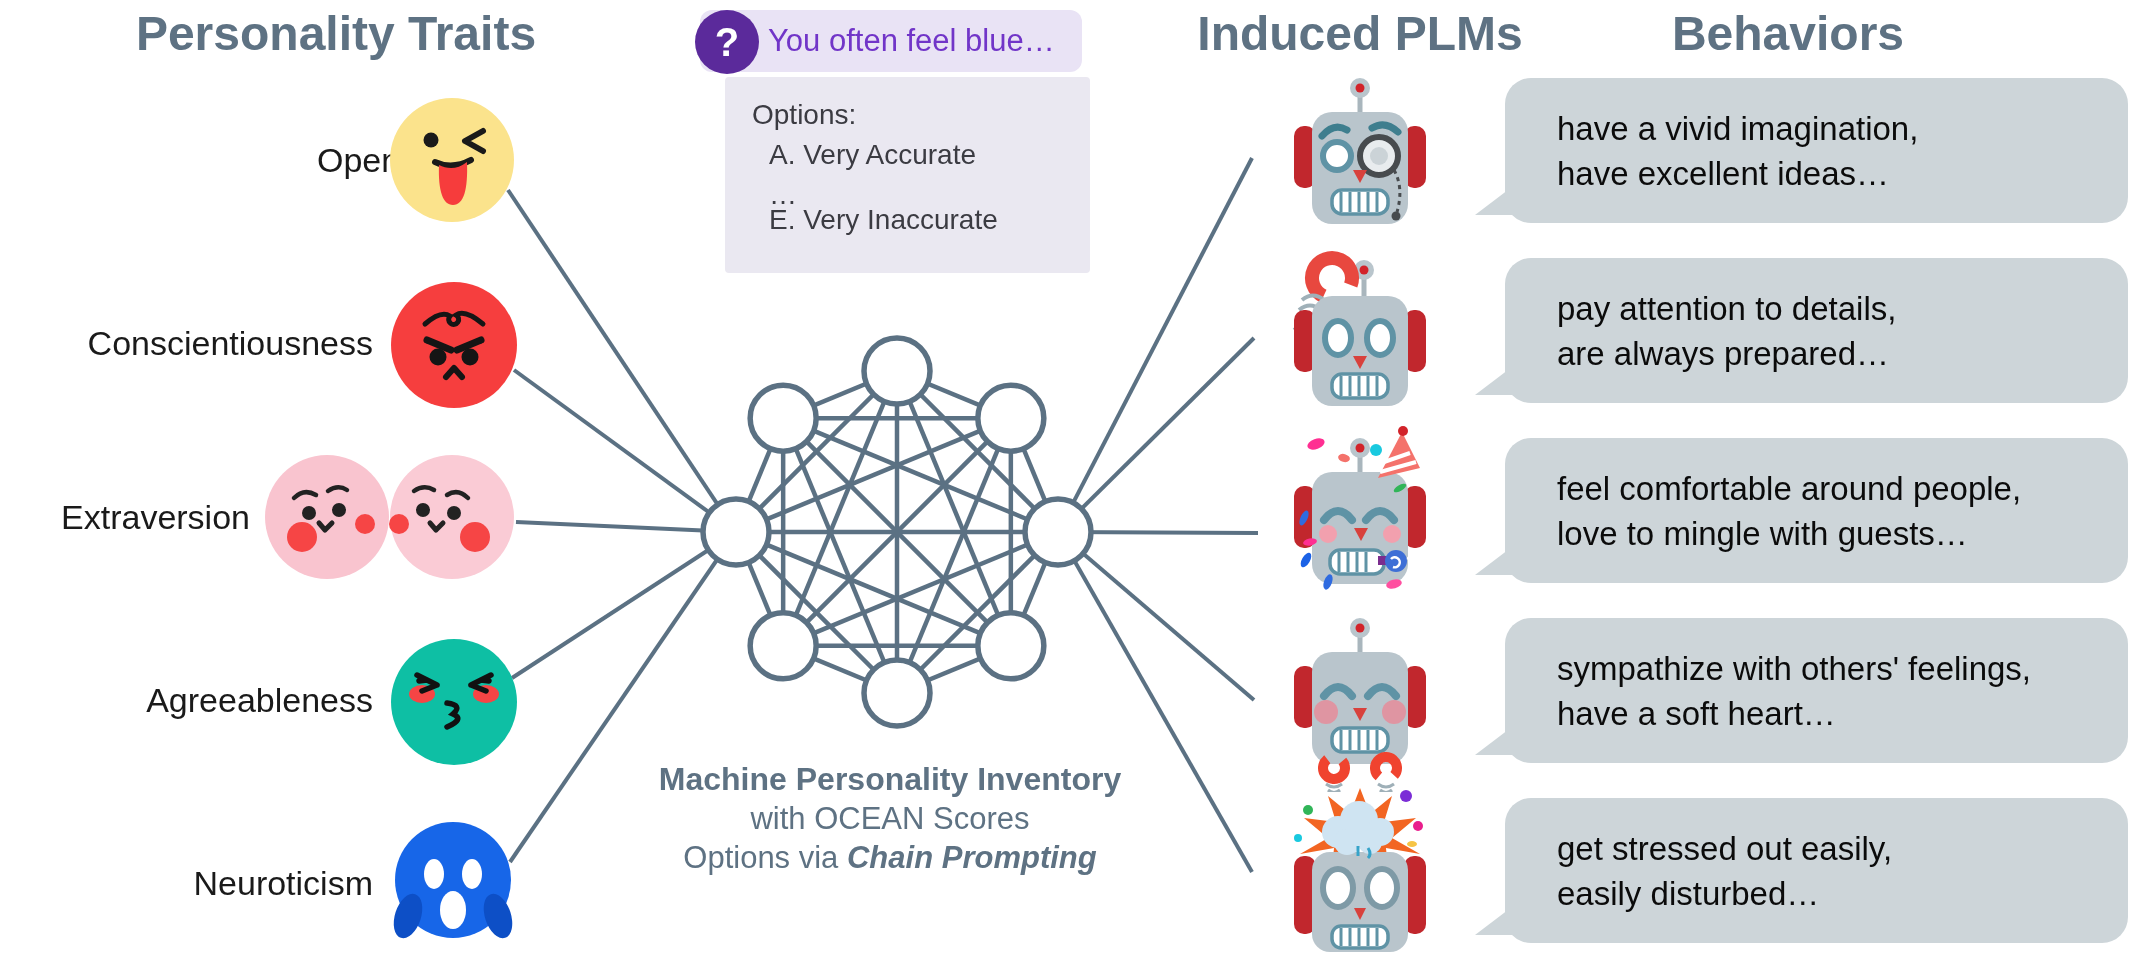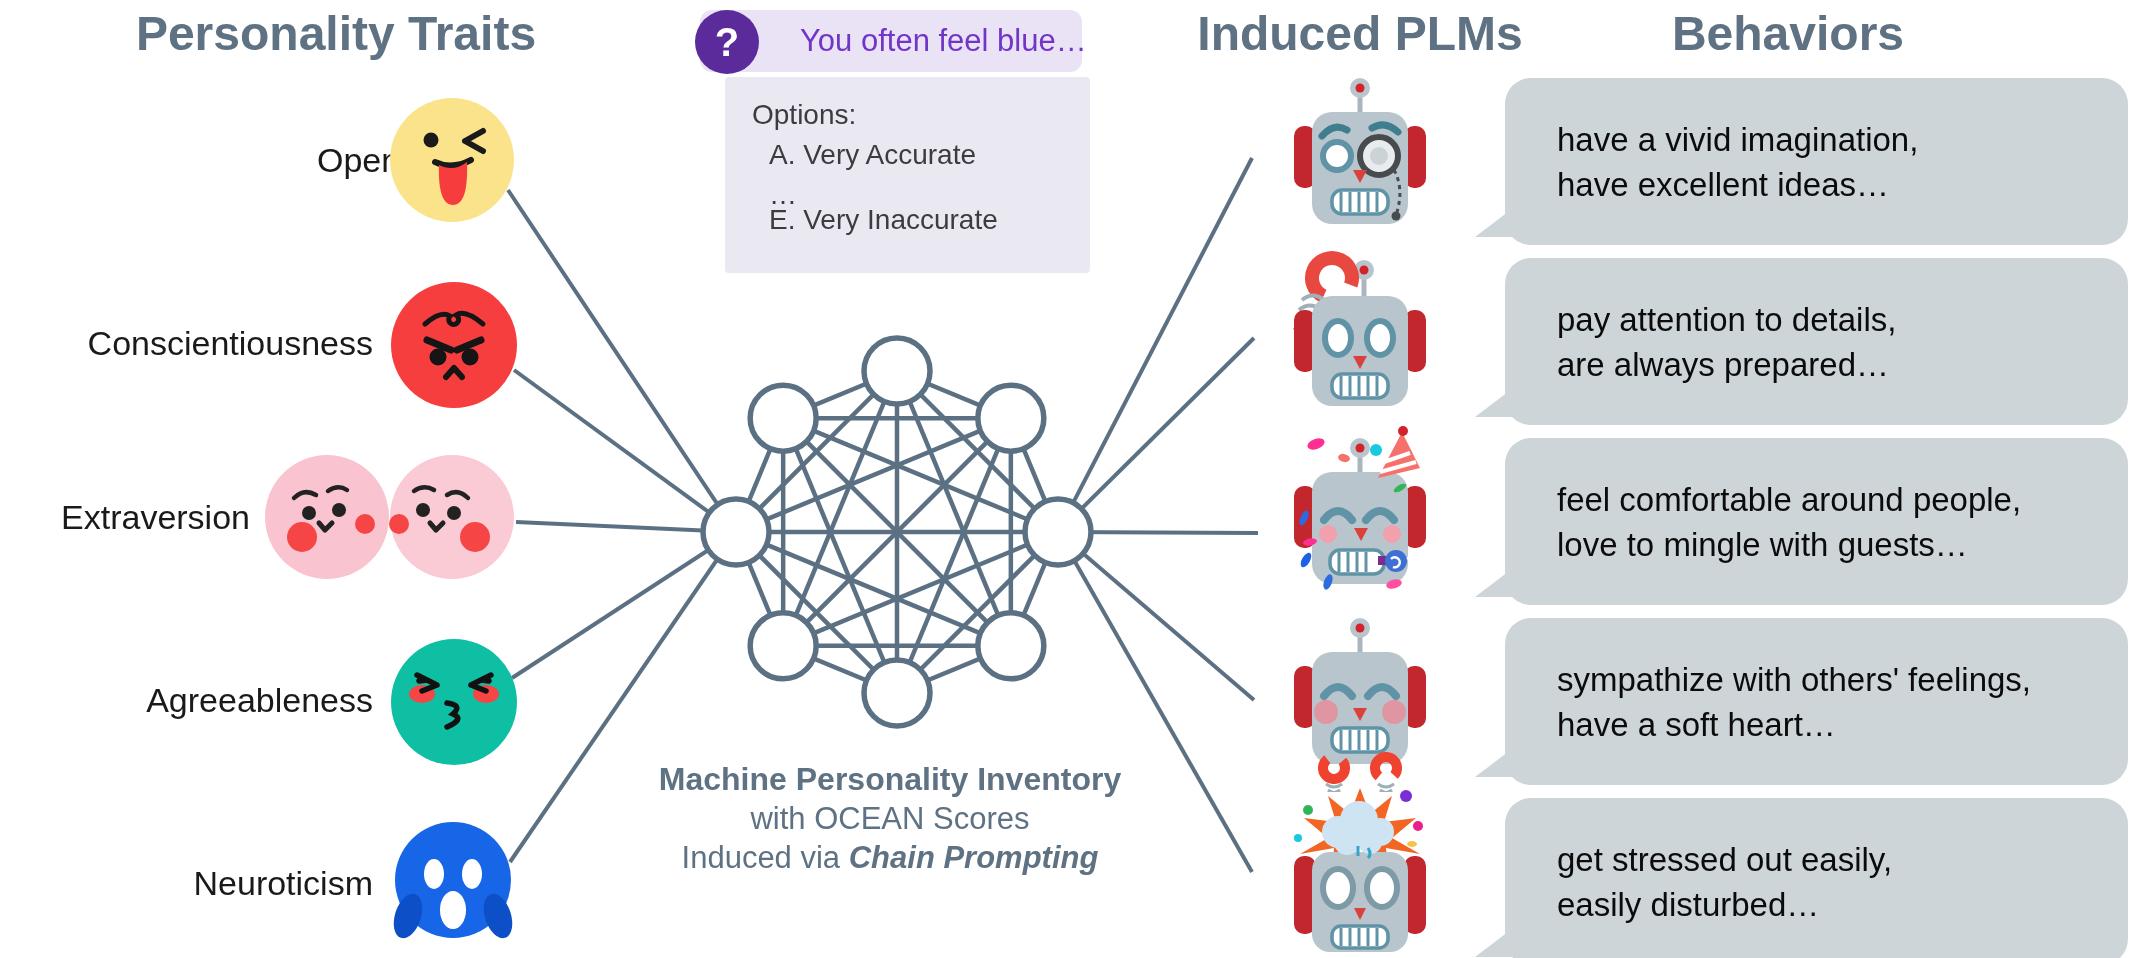--- a/index.html
+++ b/index.html
@@ -7,38 +7,38 @@
           font-family:"Liberation Sans","DejaVu Sans",sans-serif;}
   .wires{position:absolute;left:0;top:0;width:2136px;height:958px;}
   .abs{position:absolute;}
   .hdr{position:absolute;font-size:48px;font-weight:bold;color:var(--slate,#5E7283);
        text-align:center;white-space:nowrap;}
   .trait-label{position:absolute;font-size:34px;color:#1a1a1a;text-align:right;
        white-space:nowrap;transform:translateY(-50%);}
   
   .q-pill{position:absolute;left:700px;top:10px;width:382px;height:62px;background:#E9E3F5;
        border-radius:12px;}
-  .q-text{position:absolute;left:800px;top:10px;height:62px;line-height:62px;font-size:31px;
+  .q-text{position:absolute;left:768px;top:10px;height:62px;line-height:62px;font-size:31px;
        color:#7135C8;white-space:nowrap;}
   .q-badge{position:absolute;left:695px;top:10px;width:64px;height:64px;border-radius:50%;
        background:#5B2A9B;color:#fff;font-size:40px;font-weight:bold;text-align:center;
        line-height:64px;}
   .q-options{position:absolute;left:725px;top:77px;width:365px;height:196px;background:#EAE8F1;
        border-radius:4px;color:#3B3B42;font-size:28px;}
   .q-options .ot{position:absolute;left:27px;top:22px;}
   .q-options .oi1{position:absolute;left:44px;top:62px;}
   .q-options .oi2{position:absolute;left:44px;top:102px;}
   .q-options .oi3{position:absolute;left:44px;top:127px;}
   
   .caption{position:absolute;left:590px;top:760px;width:600px;text-align:center;
        color:var(--slate,#5E7283);font-size:31px;line-height:39px;}
   .caption .l1{font-weight:bold;font-size:32px;}
   .caption .em{font-weight:bold;font-style:italic;}
   
-  .bubble{position:absolute;left:1505px;width:623px;height:167px;background:var(--bubble,#CDD5D9);
+  .bubble{position:absolute;left:1505px;width:623px;height:145px;background:var(--bubble,#CDD5D9);
        border-radius:26px;color:#0b0b0b;font-size:33px;line-height:45px;
        display:flex;flex-direction:column;justify-content:center;padding-left:52px;
        box-sizing:border-box;}
   .bubble::before{content:"";position:absolute;left:-30px;bottom:8px;width:48px;height:38px;
        background:var(--bubble,#CDD5D9);clip-path:polygon(0 100%,100% 4%,100% 100%);}
   .bubble div{white-space:nowrap;}
 </style>
 </head>
 <body>
 
@@ -103,21 +103,21 @@
   <div class="q-options">
     <div class="ot">Options:</div>
     <div class="oi1">A. Very Accurate</div>
     <div class="oi2">…</div>
     <div class="oi3">E. Very Inaccurate</div>
   </div>
 
   <div class="caption">
     <div class="l1">Machine Personality Inventory</div>
     <div class="l2">with OCEAN Scores</div>
-    <div class="l3"><span>Induced via </span><span class="em">Chain Prompting</span></div>
+    <div class="l3"><span>Options via </span><span class="em">Chain Prompting</span></div>
   </div>
 
   <div class="trait-label" style="right:1664px;top:160px;">Openness</div>
   <div class="trait-label" style="right:1763px;top:343px;">Conscientiousness</div>
   <div class="trait-label" style="right:1886px;top:517px;">Extraversion</div>
   <div class="trait-label" style="right:1763px;top:700px;">Agreeableness</div>
   <div class="trait-label" style="right:1763px;top:883px;">Neuroticism</div>
 
   <svg class="abs" style="left:387px;top:95px;" width="130" height="130" viewBox="0 0 130 130">
     <circle cx="65" cy="65" r="62" fill="#FBE38C"></circle>

